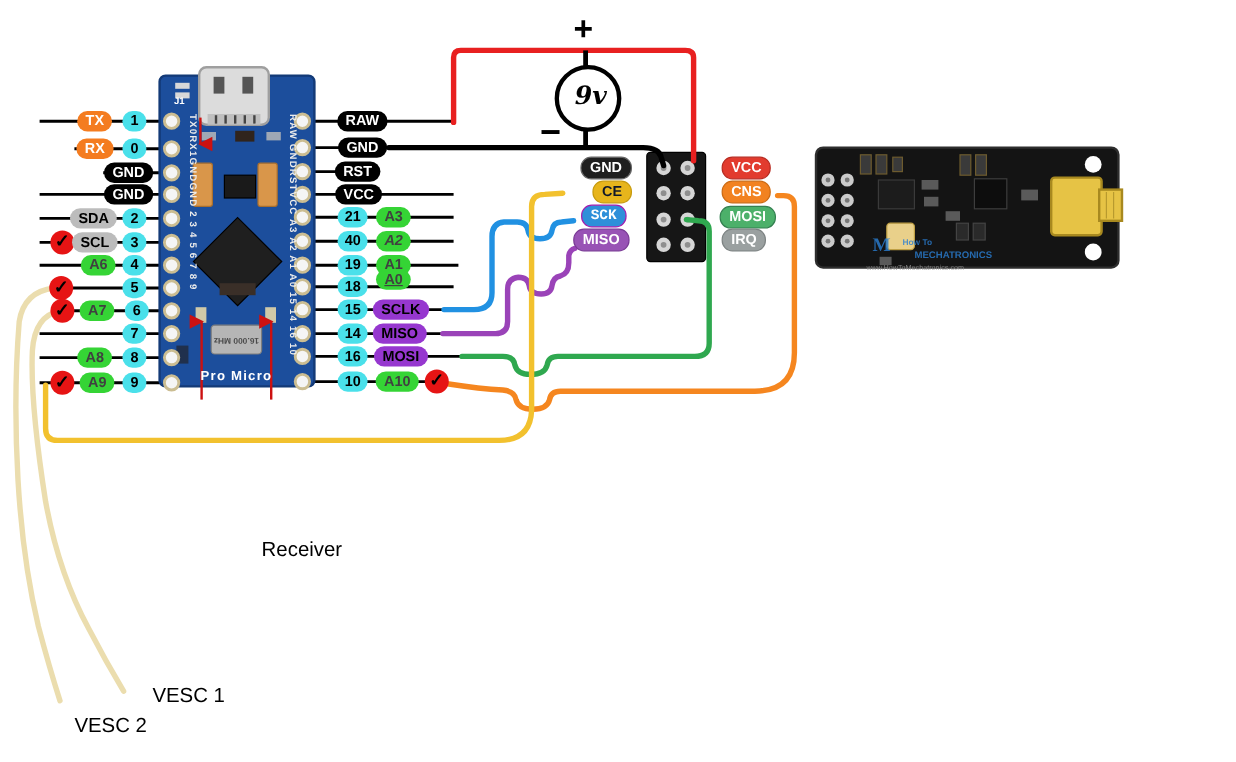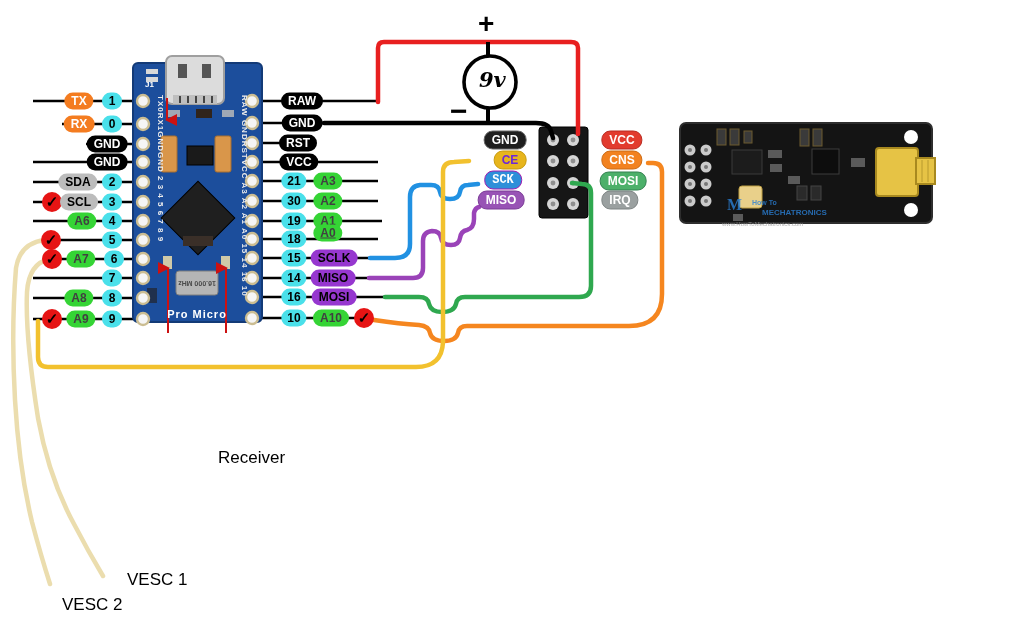--- a/index.html
+++ b/index.html
@@ -9,21 +9,21 @@
   .pill{position:absolute;transform:translate(-50%,-50%);
         font:bold 12px "Liberation Sans",sans-serif;
         padding:2px 7px;border-radius:9px;white-space:nowrap;line-height:13px;}
   .o{background:#f47c20;color:#fff;}
   .bk{background:#000;color:#fff;border-radius:10px;}
   .gy{background:#bcbcbc;color:#000;}
   .gn{background:#35d435;color:#404040;}
   .cy{background:#4ae0ea;color:#000;border-radius:11px;padding:2px 6px;min-width:8px;text-align:center;}
   .pu{background:#9637cf;color:#000;}
   .hd{background:#1f1f1f;color:#fff;border:1px solid #666;}
-  .gold{background:#e7b51c;color:#6d28d9;border:1px solid #c79a0c;}
+  .gold{background:#e7b51c;color:#0f172a;border:1px solid #c79a0c;}
   .hblue{background:#2e8fd9;color:#fff;border:1px solid #a21caf;font-family:Liberation Mono, monospace;}
   .hpur{background:#9853b5;color:#fff;border:1px solid #7a3a96;}
   .hred{background:#e23b2e;color:#fff;border:1px solid #b82a20;}
   .hor{background:#f28220;color:#fff;border:1px solid #cc6a12;}
   .hgrn{background:#4cb06a;color:#fff;border:1px solid #338050;}
   .hgry{background:#9aa0a0;color:#fff;border:1px solid #7d8383;}
   .check{position:absolute;transform:translate(-50%,-50%);width:20px;height:20px;
          border-radius:50%;background:#e61414;color:#000;font-weight:bold;font-size:15px;
          line-height:19px;text-align:center;}
   .note{position:absolute;color:#000;font:16px "Liberation Sans",sans-serif;}
@@ -259,22 +259,22 @@
 <div class="check" style="left:52px;top:319px;">✓</div>
 <div class="pill gn" style="left:81px;top:319px;">A9</div>
 <div class="pill cy" style="left:112px;top:319px;">9</div>
 
 <div class="pill bk" style="left:302px;top:101px;">RAW</div>
 <div class="pill bk" style="left:302px;top:123px;">GND</div>
 <div class="pill bk" style="left:298px;top:143px;">RST</div>
 <div class="pill bk" style="left:299px;top:162px;">VCC</div>
 <div class="pill cy" style="left:294px;top:181px;">21</div>
 <div class="pill gn" style="left:328px;top:181px;">A3</div>
-<div class="pill cy" style="left:294px;top:201px;">30</div>
-<div class="pill gn" style="left:328px;top:201px;">A2</div>
+<div class="pill cy" style="left:294px;top:201px;">40</div>
+<div class="pill gn" style="left:328px;top:201px;font-style:italic;">A2</div>
 <div class="pill cy" style="left:294px;top:221px;text-align:right;">19</div>
 <div class="pill gn" style="left:328px;top:221px;">A1</div>
 <div class="pill cy" style="left:294px;top:239px;">18</div>
 <div class="pill gn" style="left:328px;top:233px;text-decoration:underline;">A0</div>
 <div class="pill cy" style="left:294px;top:258px;">15</div>
 <div class="pill pu" style="left:334px;top:258px;">SCLK</div>
 <div class="pill cy" style="left:294px;top:278px;">14</div>
 <div class="pill pu" style="left:333px;top:278px;">MISO</div>
 <div class="pill cy" style="left:294px;top:297px;">16</div>
 <div class="pill pu" style="left:334px;top:297px;">MOSI</div>

